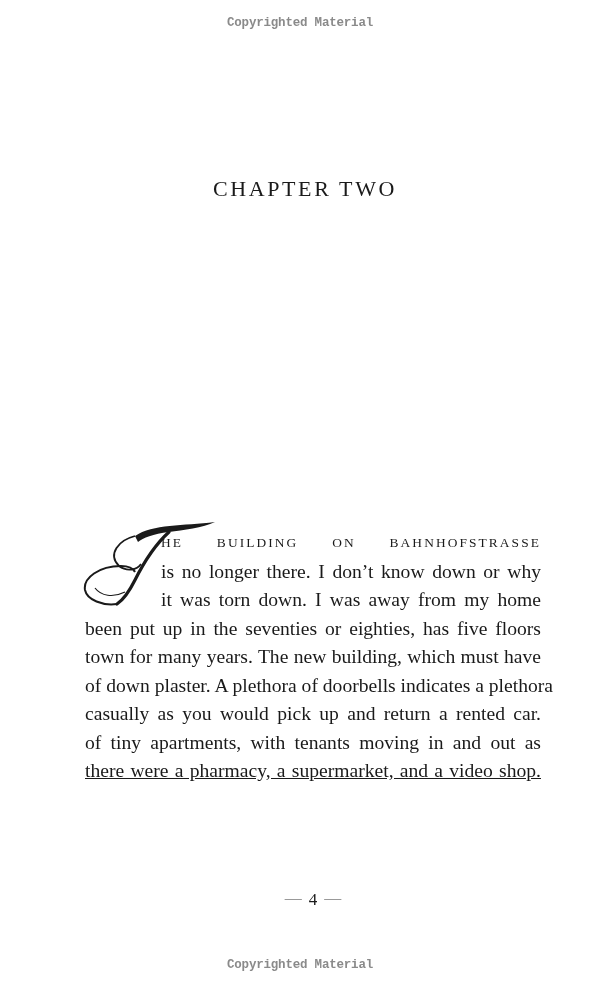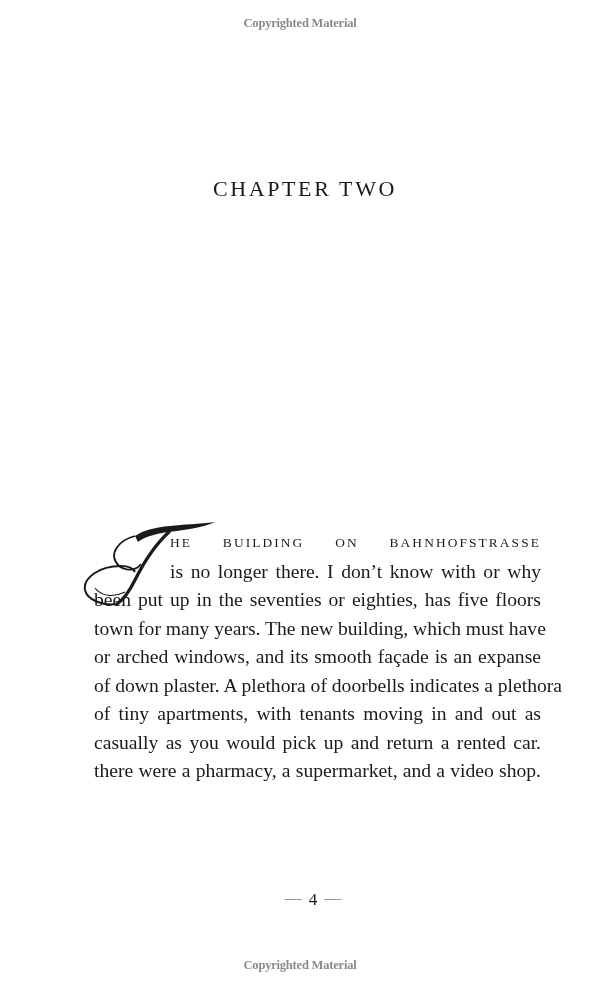--- a/index.html
+++ b/index.html
@@ -13,21 +13,21 @@
       position: relative;
       overflow: hidden;
       font-family: "Liberation Serif", "DejaVu Serif", serif;
       color: #1a1a1a;
     }
     .watermark {
       position: absolute;
       left: 0;
       width: 600px;
       text-align: center;
-      font-family: Liberation Serif, serif;
+      font-family: Liberation Mono, monospace;
       font-size: 12.5px;
       color: #8a8a8a;
       font-weight: bold;
       letter-spacing: -0.2px;
     }
     .watermark.top { top: 16px; }
     .watermark.bottom { top: 958px; }
 
     .chapter-title {
       position: absolute;
@@ -50,24 +50,24 @@
       font-size: 19.6px;
       line-height: 28.5px;
       text-align: justify;
       color: #1a1a1a;
     }
     .line {
       display: block;
       white-space: nowrap;
       text-align-last: justify;
       text-align: justify;
-      margin-left: 9px;
     }
     .line.last {
       text-align-last: justify;
+      text-decoration: underline;
     }
     .line.indent {
       padding-left: 76px;
     }
     .smallcaps {
       font-size: 13.4px;
       letter-spacing: 2.1px;
     }
 
     .drop-cap {
@@ -109,27 +109,27 @@
   <path d="M52 16 C 70 4, 100 6, 132 2 C 120 8, 100 10, 86 12 C 70 14, 60 18, 55 22 Z" fill="#1a1a1a"></path>
   <path d="M86 12 C 75 22, 62 40, 52 60 C 46 72, 40 80, 34 84" stroke="#1a1a1a" stroke-width="3.2" fill="none" stroke-linecap="round"></path>
 
   <path d="M52 16 C 36 20, 24 34, 36 46 C 44 52, 54 50, 58 44" stroke="#1a1a1a" stroke-width="1.8" fill="none"></path>
   <path d="M34 84 C 20 86, 4 80, 2 70 C 0 58, 16 46, 38 46 C 44 46, 50 48, 52 52" stroke="#1a1a1a" stroke-width="2" fill="none"></path>
   <path d="M12 68 C 18 76, 30 78, 42 72" stroke="#1a1a1a" stroke-width="1.2" fill="none"></path>
 </svg>
 
 <div class="body-text">
   <span class="line indent"><span class="smallcaps">HE BUILDING ON BAHNHOFSTRASSE</span></span>
-  <span class="line indent">is no longer there. I don’t know with or why</span>
+  <span class="line indent">is no longer there. I don’t know down or why</span>
+  <span class="line indent">it was torn down. I was away from my home</span>
   <span class="line">been put up in the seventies or eighties, has five floors</span>
   <span class="line">town for many years. The new building, which must have</span>
-  <span class="line">or arched windows, and its smooth façade is an expanse</span>
   <span class="line">of down plaster. A plethora of doorbells indicates a plethora</span>
+  <span class="line">casually as you would pick up and return a rented car.</span>
   <span class="line">of tiny apartments, with tenants moving in and out as</span>
-  <span class="line">casually as you would pick up and return a rented car.</span>
   <span class="line last">there were a pharmacy, a supermarket, and a video shop.</span>
 </div>
 
 <div class="page-number">
   <span class="dash">—</span><span>4</span><span class="dash">—</span>
 </div>
 
 <div class="watermark bottom">Copyrighted Material</div>
 
 </body></html>

